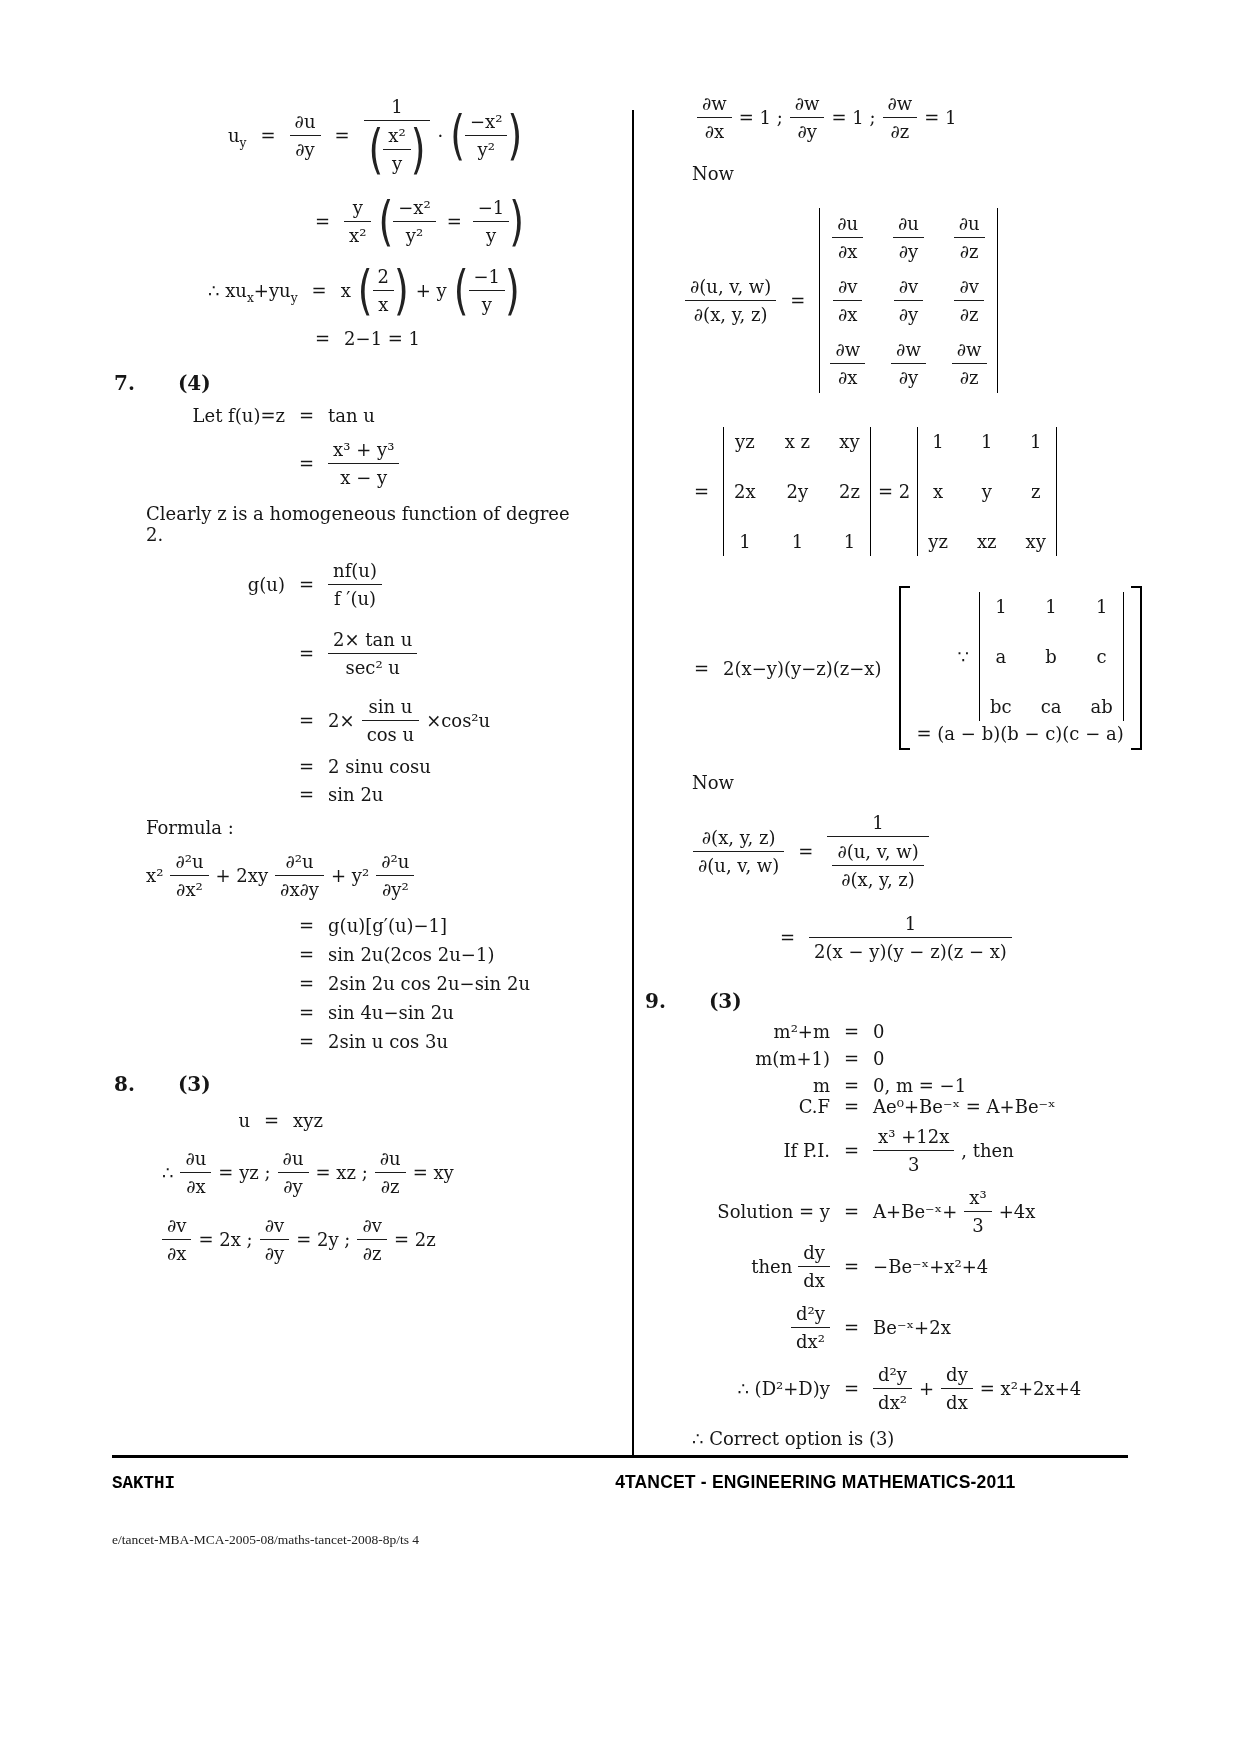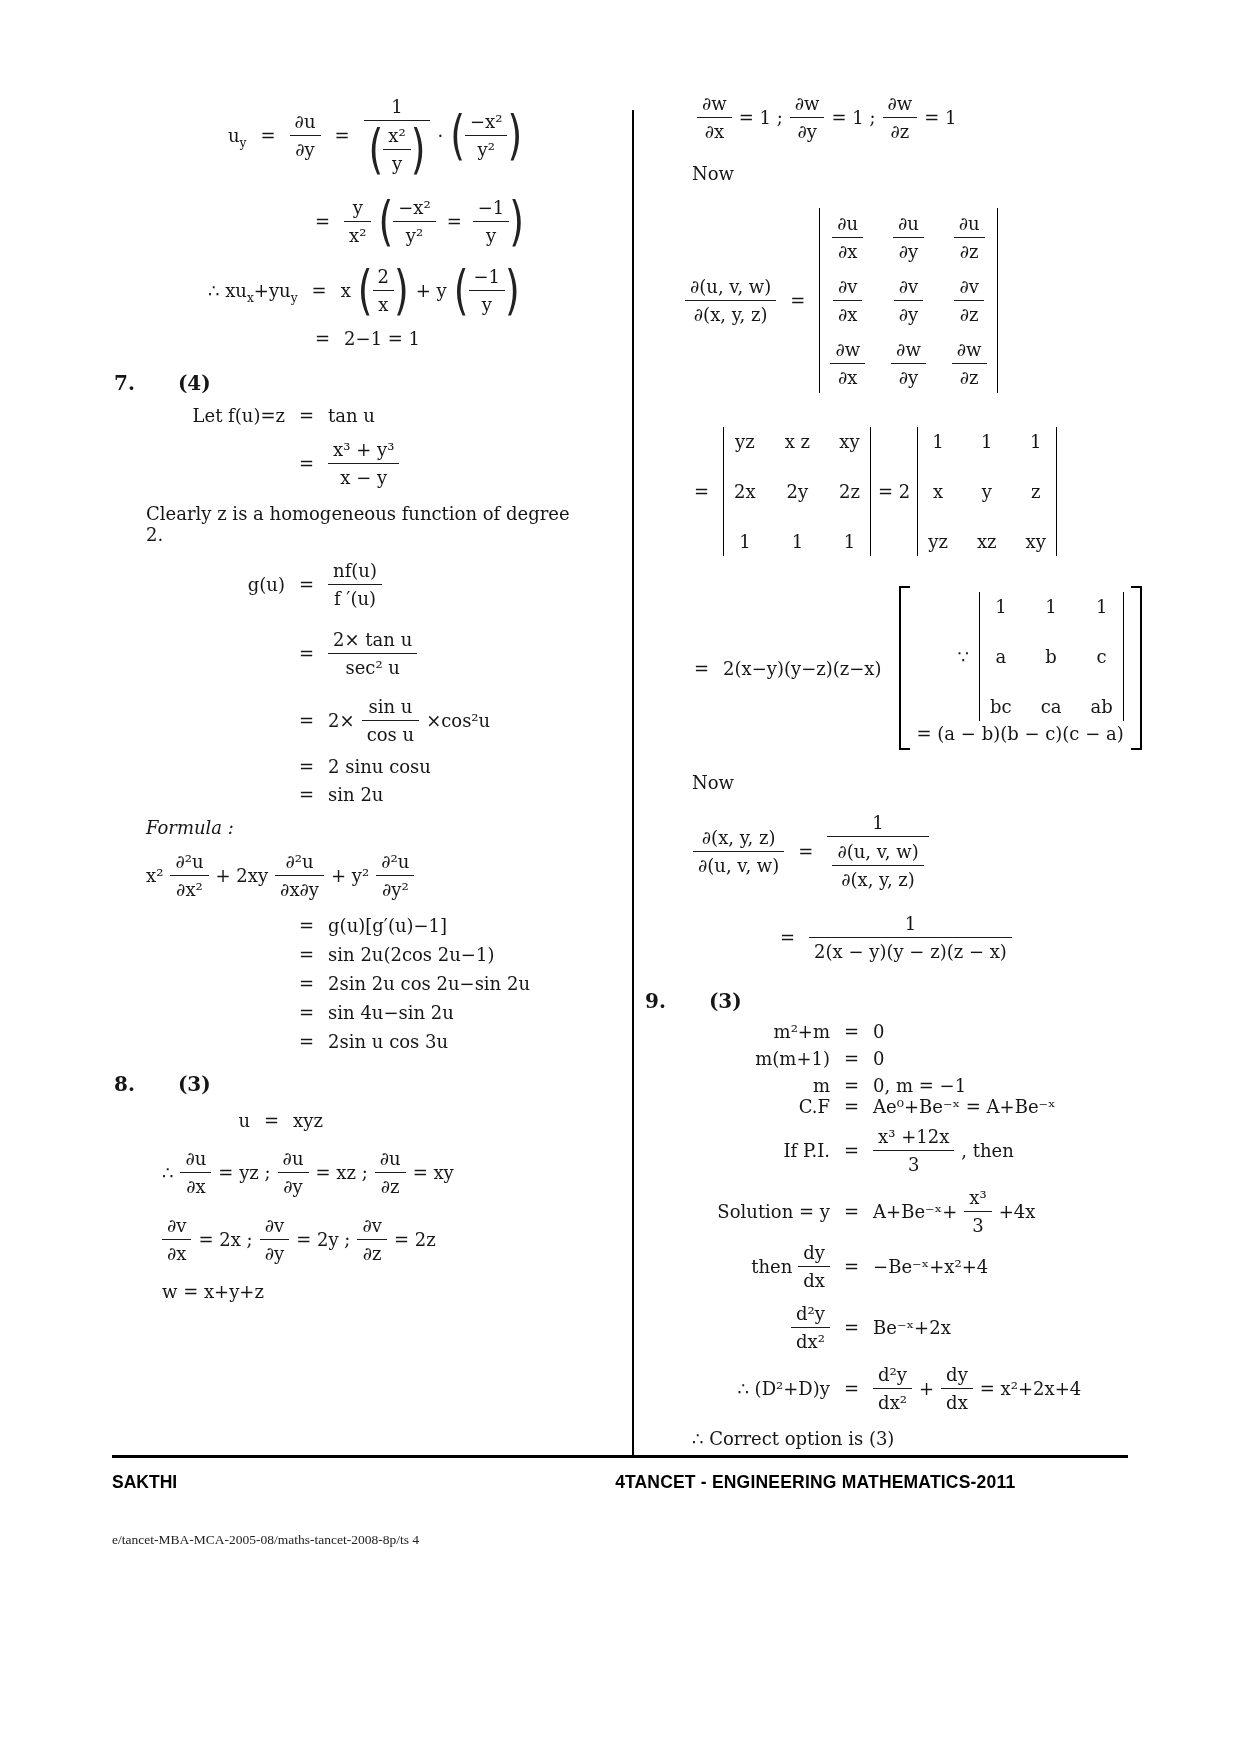--- a/index.html
+++ b/index.html
@@ -28,24 +28,24 @@
         border:2px solid #000; border-right:none;}
   .sqbr::after {content:""; position:absolute; right:0; top:0; bottom:0; width:9px;
         border:2px solid #000; border-left:none;}
   .brcol {display:flex; flex-direction:column; align-items:flex-end; gap:2px;}
   .brtop {display:flex; align-items:center; gap:10px;}
   .inum {font-weight:bold; font-size:20px; font-family:"DejaVu Serif", serif;}
   .iopt {font-weight:bold; font-size:20px; margin-left:36px;}
   .c1 {display:inline-flex; justify-content:flex-end; align-items:center; gap:6px; text-align:right;}
   .w185 {width:185px;} .w150 {width:150px;}
   sub {font-size:68%; line-height:0;}
-  .ital {font-style:italic;}
+  .ital {}
   .footer {position:absolute; top:1472px; left:112px; right:112px; display:flex; align-items:baseline;
         font-family:"Liberation Sans", sans-serif; font-weight:bold; font-size:17.5px; color:#000;}
-  .footer .fl {flex:1; text-align:left;}
+  .footer .fl {flex:1; text-align:left;font-family:Liberation Mono, monospace;}
   .footer .fc {flex:0; text-align:center;}
   .footer .fr2 {flex:1; text-align:left; letter-spacing:0.2px;}
   .imprint {position:absolute; top:1532px; left:112px; font-family:"Liberation Serif", serif;
         font-size:13.5px; color:#222;}
 </style>
 </head>
 <body>
 
 <div class="page">
   <div class="divider"></div>
@@ -274,21 +274,20 @@
           <span class="d">∂y</span>
         </span>
       <span>= 2y ;</span>
       <span class="fr">
           <span class="n">∂v</span>
           <span class="d">∂z</span>
         </span>
       <span>= 2z</span>
     </div>
 
-    <div style="margin:16px 0 0 62px">w = x+y+z</div>
   </div>
 
   <div class="col col-right">
 
     <div class="eqrow" style="margin-left:52px">
       <span class="fr">
           <span class="n">∂w</span>
           <span class="d">∂x</span>
         </span>
       <span>= 1 ;</span>

